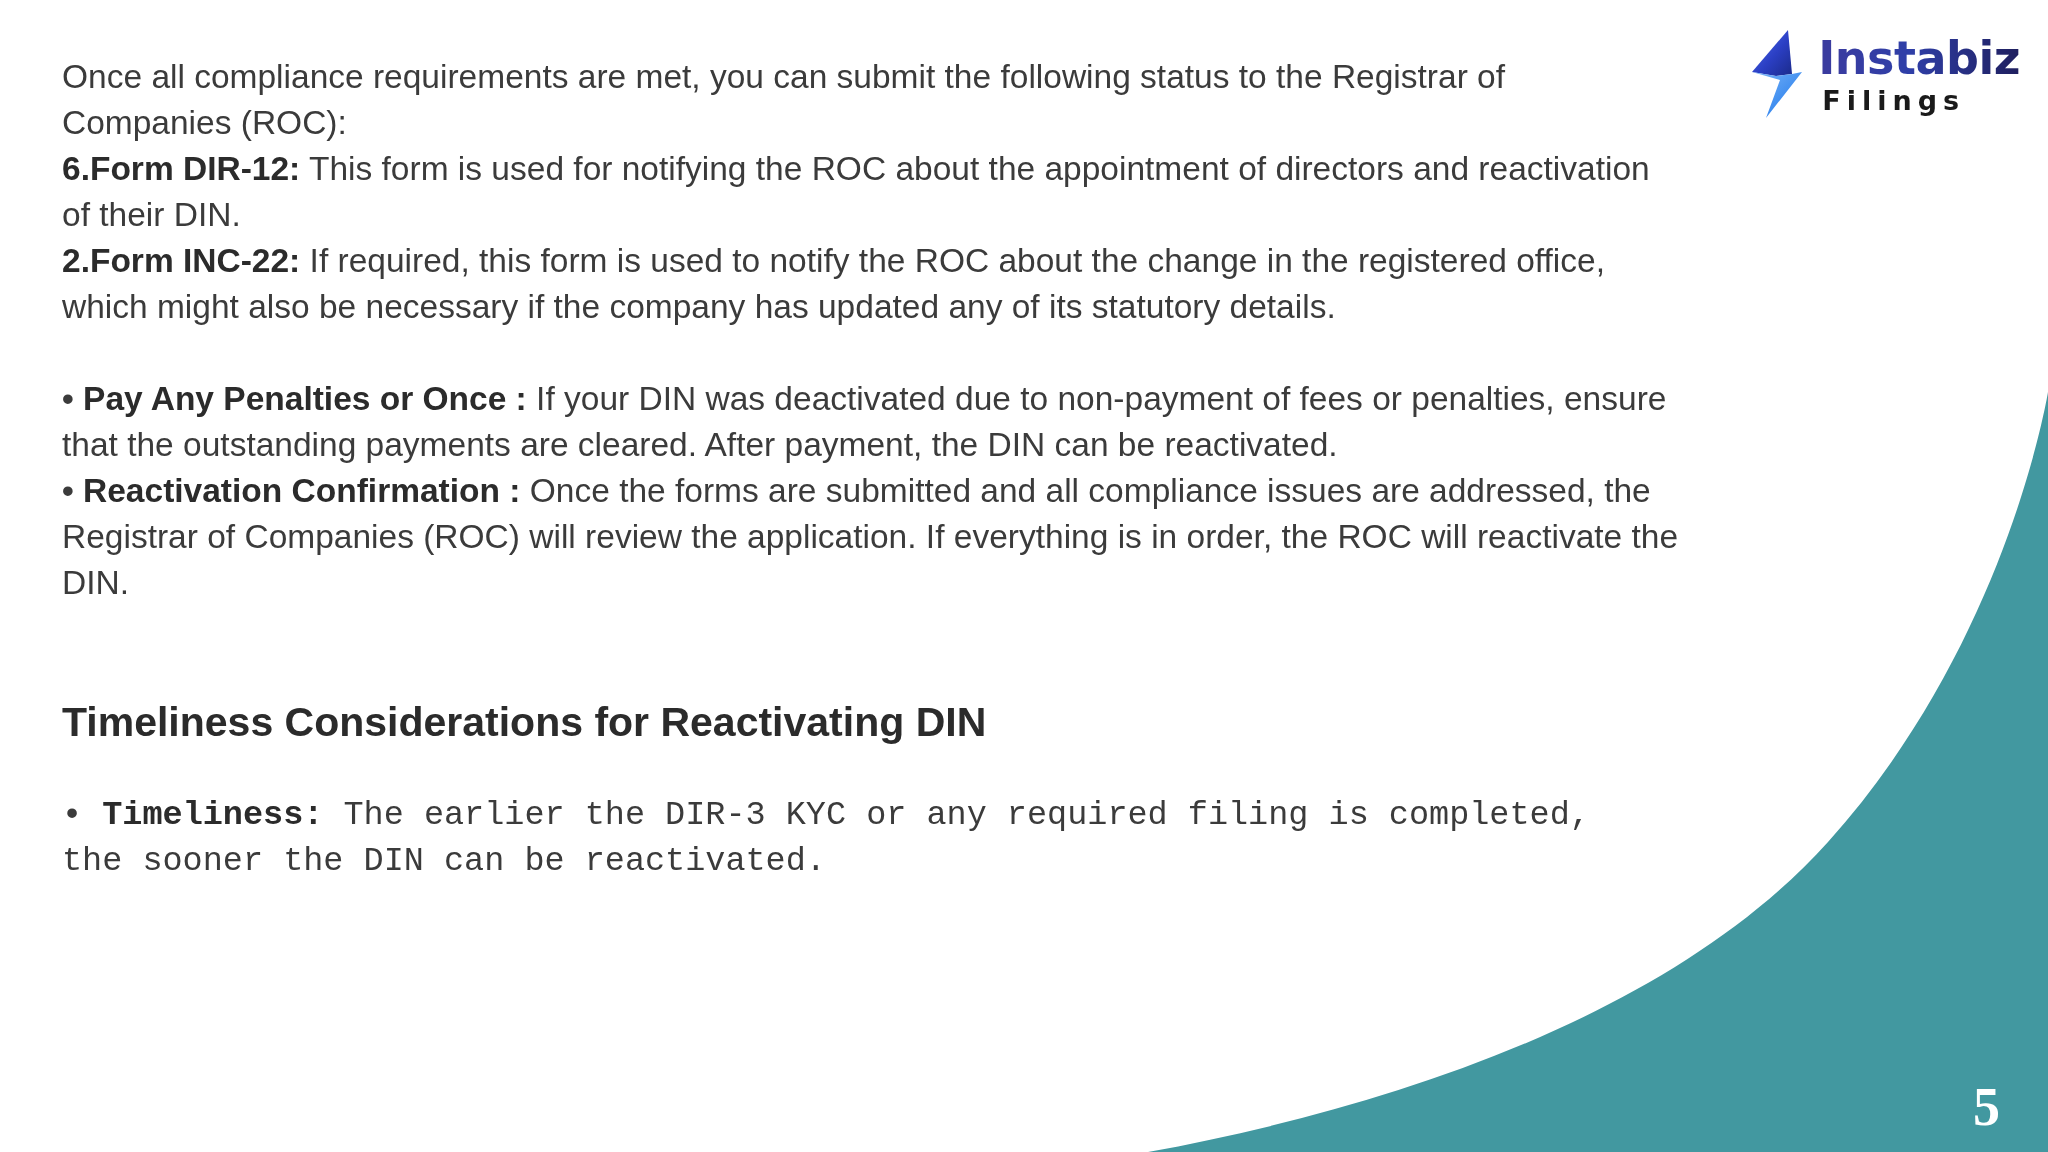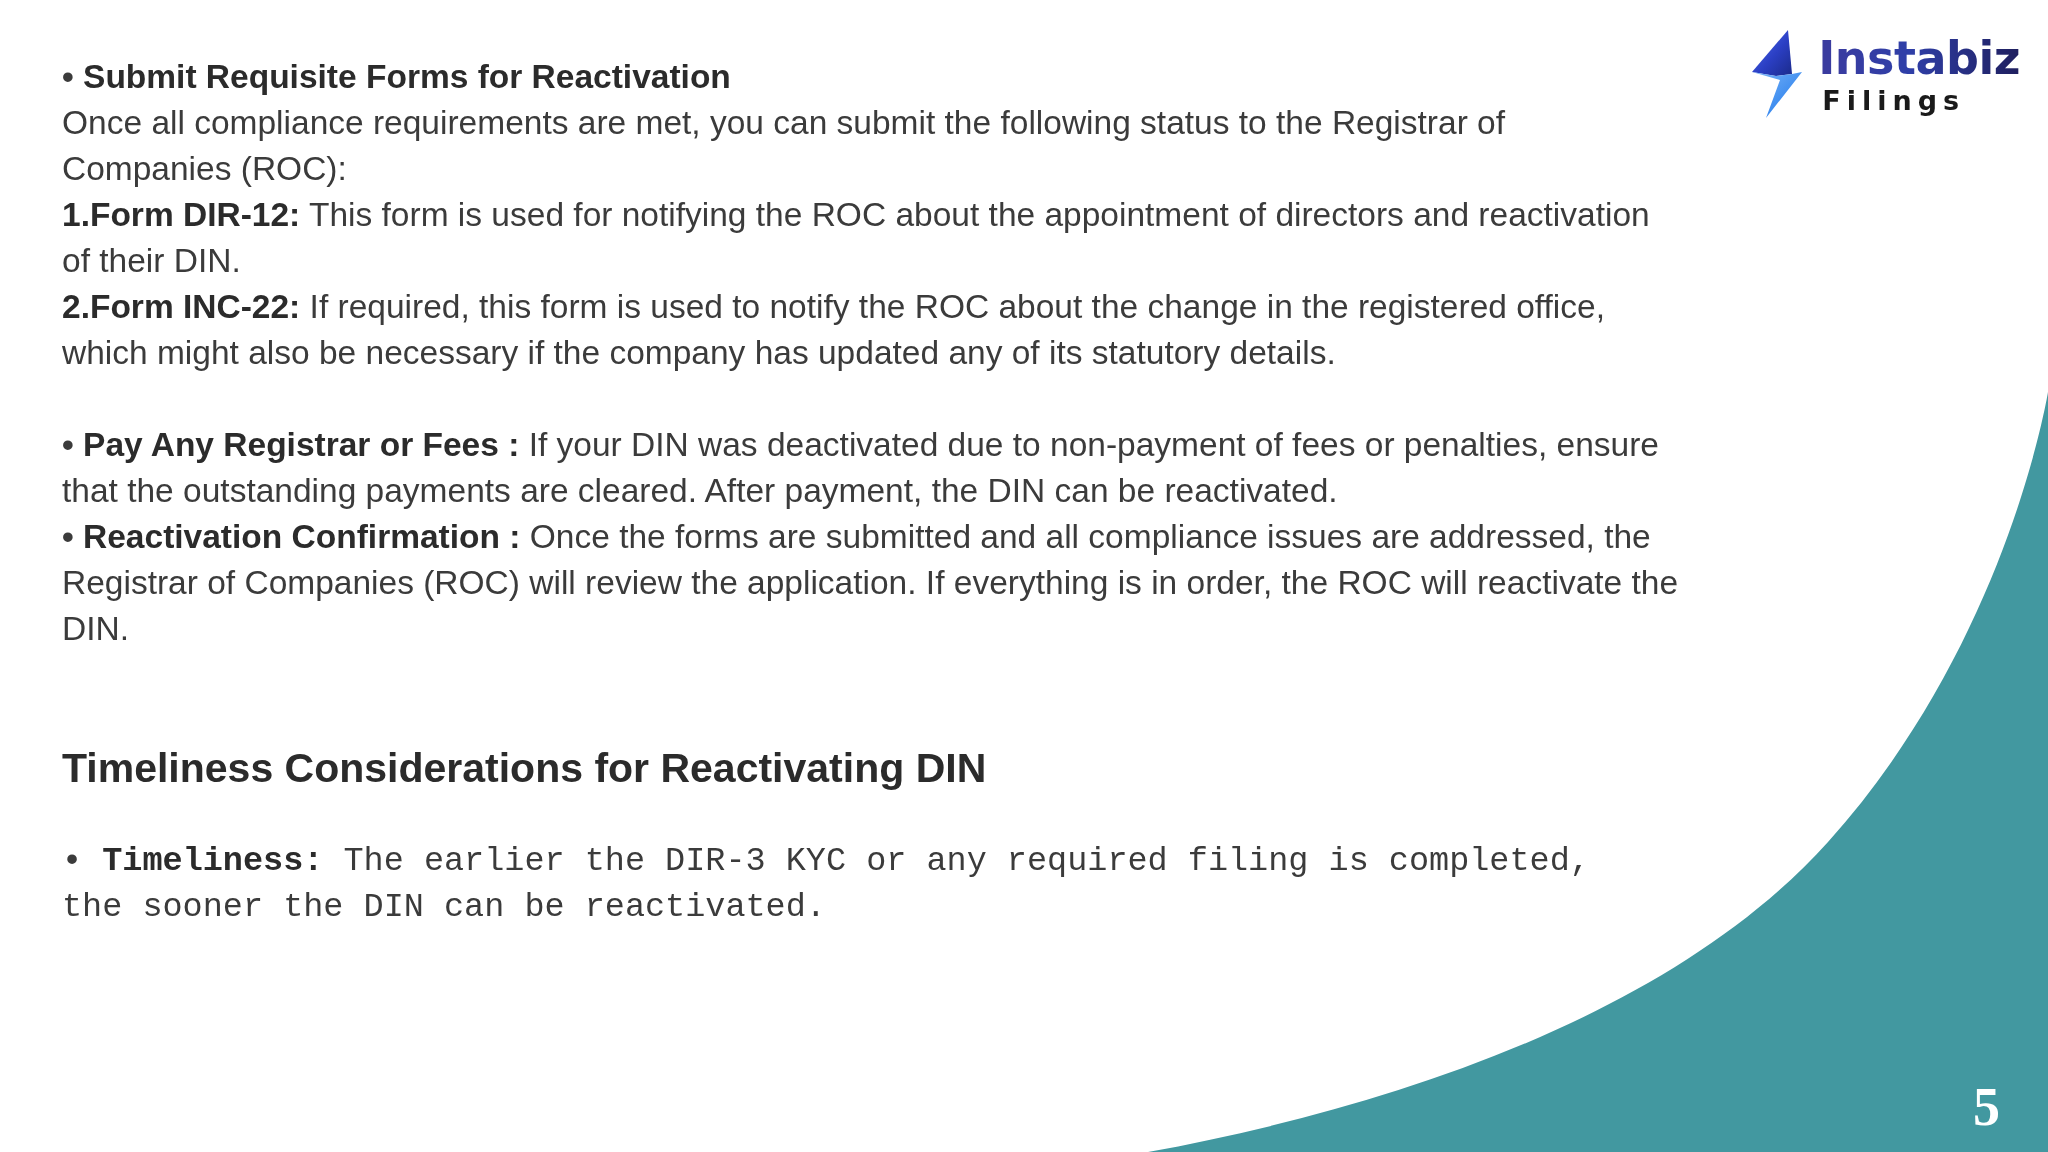--- a/index.html
+++ b/index.html
@@ -145,38 +145,35 @@
       <path d="M46,46 L30,48 L6,44 L34,52 L20,90 L56,44 Z" fill="url(#boltGradBot)"></path>
     </svg>
     <div class="logo-text">
       <div class="logo-word">Instabiz</div>
       <div class="logo-sub">Filings</div>
     </div>
   </div>
 
   <div class="content">
 
-    <p class="para">
-      <span class="bullet-dot">• </span><b>Submit Requisite Forms for Reactivation</b>
-    </p>
 
     <p class="para">Once all compliance requirements are met, you can submit the following status to the Registrar of Companies (ROC):</p>
 
     <p class="para">
-      <b>1.Form DIR-12:</b><span> This form is used for notifying the ROC about the appointment of directors and reactivation of their DIN.</span>
+      <b>6.Form DIR-12:</b><span> This form is used for notifying the ROC about the appointment of directors and reactivation of their DIN.</span>
     </p>
 
     <p class="para">
       <b>2.Form INC-22:</b><span> If required, this form is used to notify the ROC about the change in the registered office, which might also be necessary if the company has updated any of its statutory details.</span>
     </p>
 
     <div class="spacer-sm"></div>
 
     <p class="para">
-      <span class="bullet-dot">• </span><b>Pay Any Registrar or Fees :</b><span> If your DIN was deactivated due to non-payment of fees or penalties, ensure that the outstanding payments are cleared. After payment, the DIN can be reactivated.</span>
+      <span class="bullet-dot">• </span><b>Pay Any Penalties or Once :</b><span> If your DIN was deactivated due to non-payment of fees or penalties, ensure that the outstanding payments are cleared. After payment, the DIN can be reactivated.</span>
     </p>
 
     <p class="para">
       <span class="bullet-dot">• </span><b>Reactivation Confirmation :</b><span> Once the forms are submitted and all compliance issues are addressed, the Registrar of Companies (ROC) will review the application. If everything is in order, the ROC will reactivate the DIN.</span>
     </p>
 
     <div class="spacer-sm"></div>
 
 
     <div class="spacer-md"></div>

